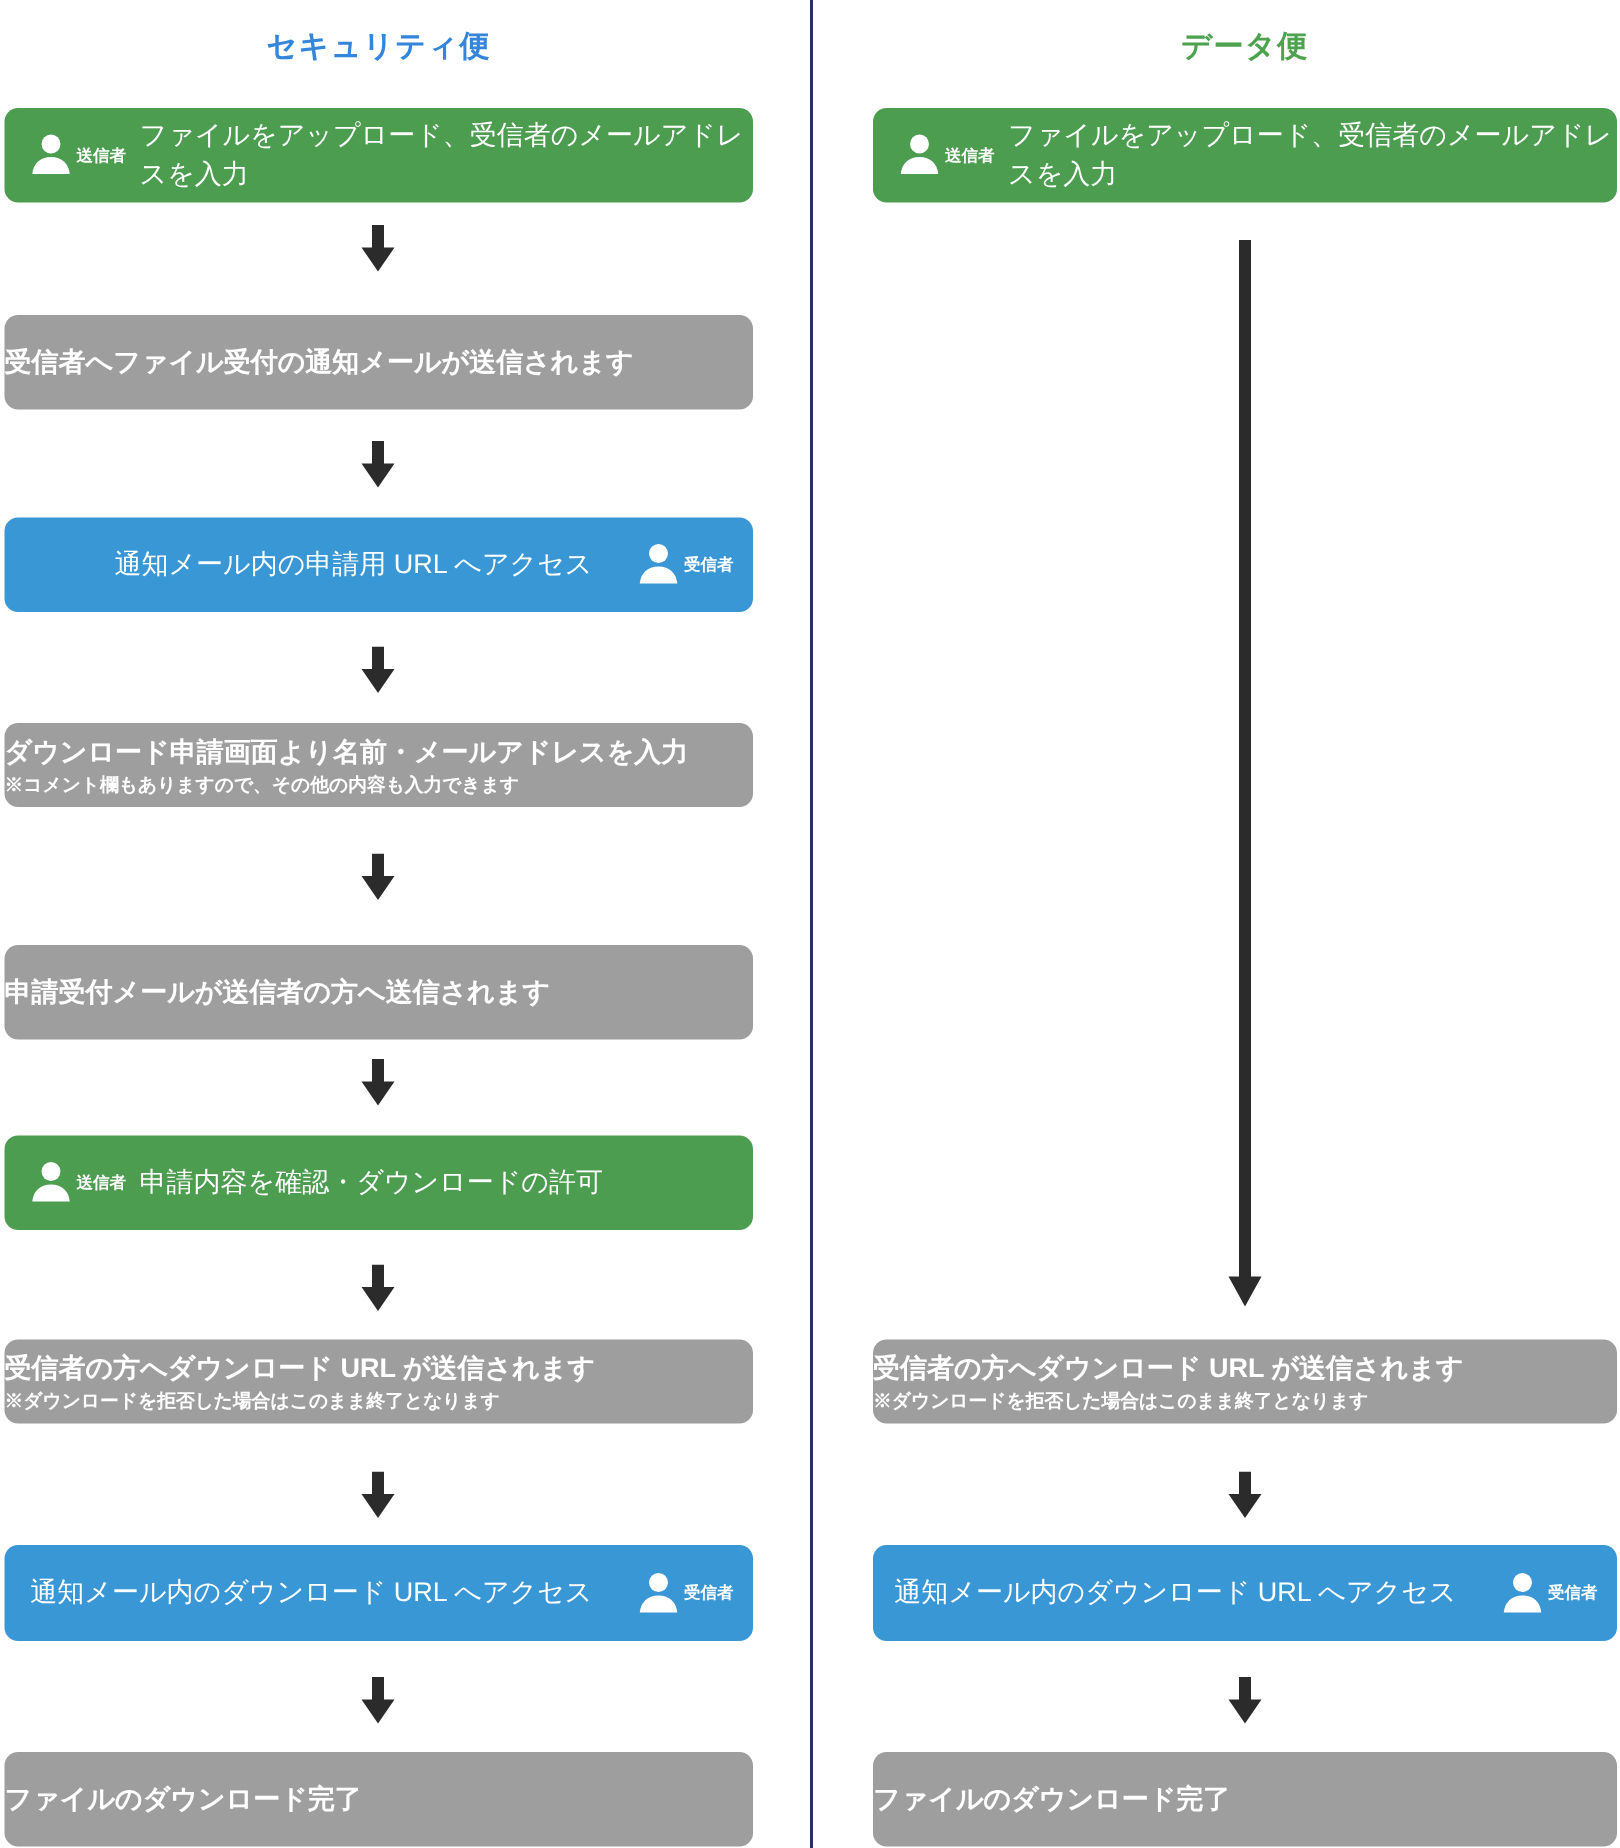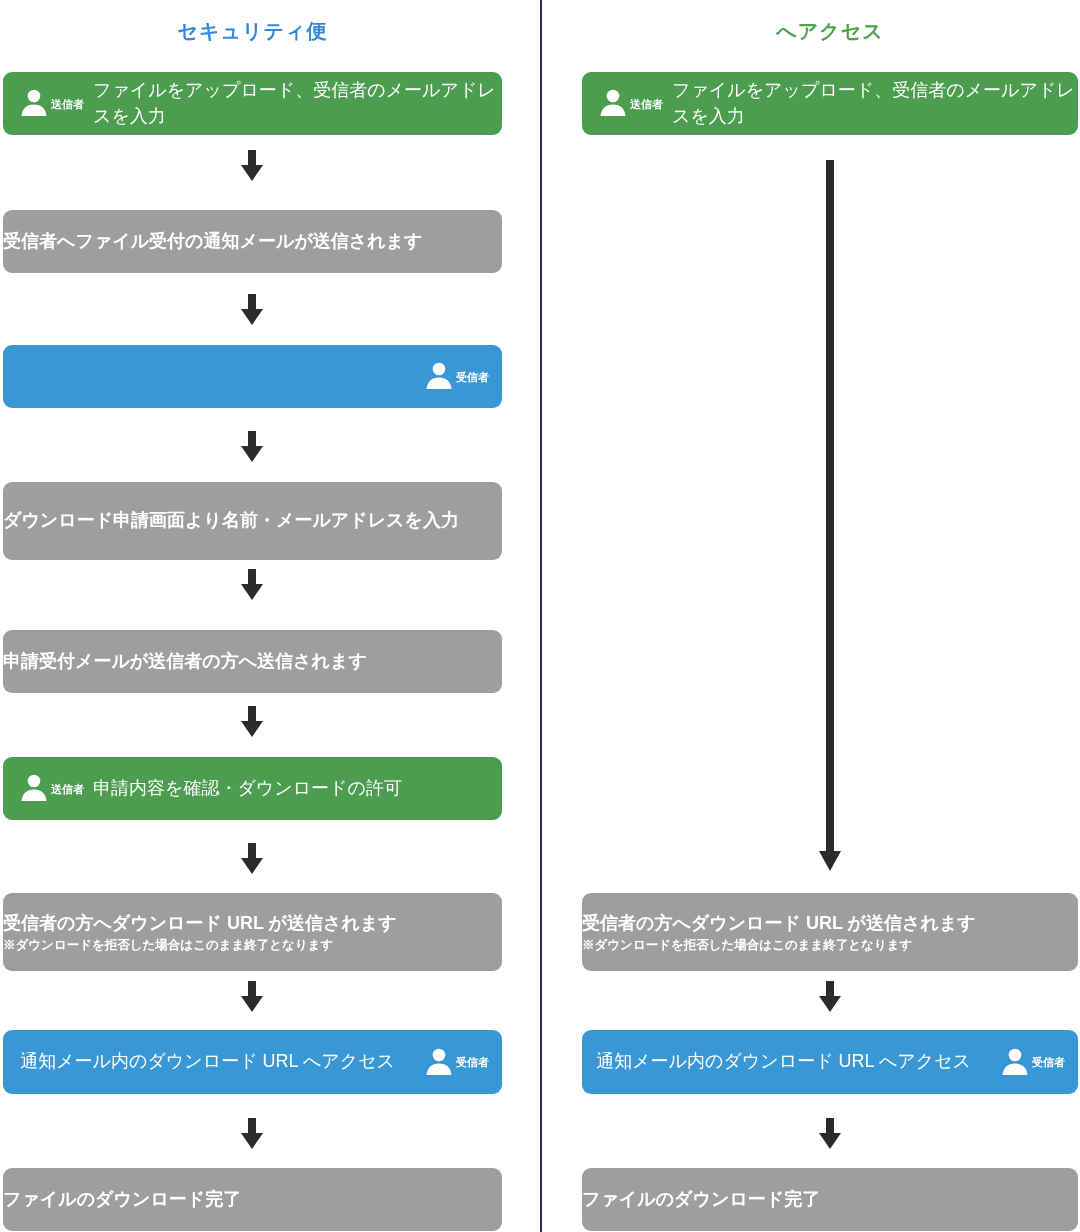--- a/index.html
+++ b/index.html
@@ -24,21 +24,21 @@
   .col-title.left  { left:3px;   width:499px; color:var(--title_blue,#3486DB); }
   .col-title.right { left:582px; width:496px; color:var(--title_green,#4DA24F); }
 
   .box {
     position:absolute; height:63px;
     border-radius:9px;
     display:flex; align-items:center;
     color:var(--box_text,#fff);
     box-sizing:border-box;
   }
-  .box.tall { height:78px; }
+  .box.tall { height:56px; }
   .box-l { left:3px;   width:499px; }
   .box-r { left:582px; width:496px; }
   .box.green { background:var(--box_green,#4D9D51); }
   .box.blue  { background:var(--box_blue,#3A97D6); justify-content:flex-end; }
   .box.gray  { background:var(--box_gray,#9E9E9E); justify-content:center; }
 
   .text { font-size:18px; line-height:1.4; }
   .blue .text { text-align:right; }
   .center-wrap { width:100%; text-align:left;font-weight:bold; }
   .center-wrap .text { display:block; }
@@ -85,36 +85,38 @@
   <div class="center-wrap">
     <span class="text">受信者へファイル受付の通知メールが送信されます</span>
   </div>
 </div>
 
 <svg class="arrow arrow-l" style="top:294px" width="24" height="32" viewBox="0 0 24 32">
     <path d="M8 0h8v15h7L12 31 1 15h7z"></path>
   </svg>
 
 <div class="box blue box-l" style="top:345px">
+  <span class="text">通知メール内の申請用 URL へアクセス</span>
   <div class="actor">
     <svg class="person" width="34" height="29" viewBox="0 0 34 29">
       <circle cx="17" cy="7" r="6.3"></circle>
       <path d="M17 15.6c-7.4 0-11.9 4.5-12.5 11.4h25c-.6-6.9-5.1-11.4-12.5-11.4z"></path>
     </svg>
     <span class="actor-label">受信者</span>
   </div>
 </div>
 
 <svg class="arrow arrow-l" style="top:431px" width="24" height="32" viewBox="0 0 24 32">
     <path d="M8 0h8v15h7L12 31 1 15h7z"></path>
   </svg>
 
 <div class="box gray tall box-l" style="top:482px">
   <div class="center-wrap">
     <span class="text">ダウンロード申請画面より名前・メールアドレスを入力</span>
+    <span class="note">※コメント欄もありますので、その他の内容も入力できます</span>
   </div>
 </div>
 
 <svg class="arrow arrow-l" style="top:569px" width="24" height="32" viewBox="0 0 24 32">
     <path d="M8 0h8v15h7L12 31 1 15h7z"></path>
   </svg>
 
 <div class="box gray box-l" style="top:630px">
   <div class="center-wrap">
     <span class="text">申請受付メールが送信者の方へ送信されます</span>
@@ -165,21 +167,21 @@
 <svg class="arrow arrow-l" style="top:1118px" width="24" height="32" viewBox="0 0 24 32">
     <path d="M8 0h8v15h7L12 31 1 15h7z"></path>
   </svg>
 
 <div class="box gray box-l" style="top:1168px">
   <div class="center-wrap">
     <span class="text">ファイルのダウンロード完了</span>
   </div>
 </div>
 
-<h2 class="col-title right">へアクセス</h2>
+<h2 class="col-title right">データ便</h2>
 
 <div class="box green box-r" style="top:72px">
   <div class="actor">
     <svg class="person" width="34" height="29" viewBox="0 0 34 29">
       <circle cx="17" cy="7" r="6.3"></circle>
       <path d="M17 15.6c-7.4 0-11.9 4.5-12.5 11.4h25c-.6-6.9-5.1-11.4-12.5-11.4z"></path>
     </svg>
     <span class="actor-label">送信者</span>
   </div>
   <span class="text">ファイルをアップロード、受信者のメールアドレスを入力</span>

